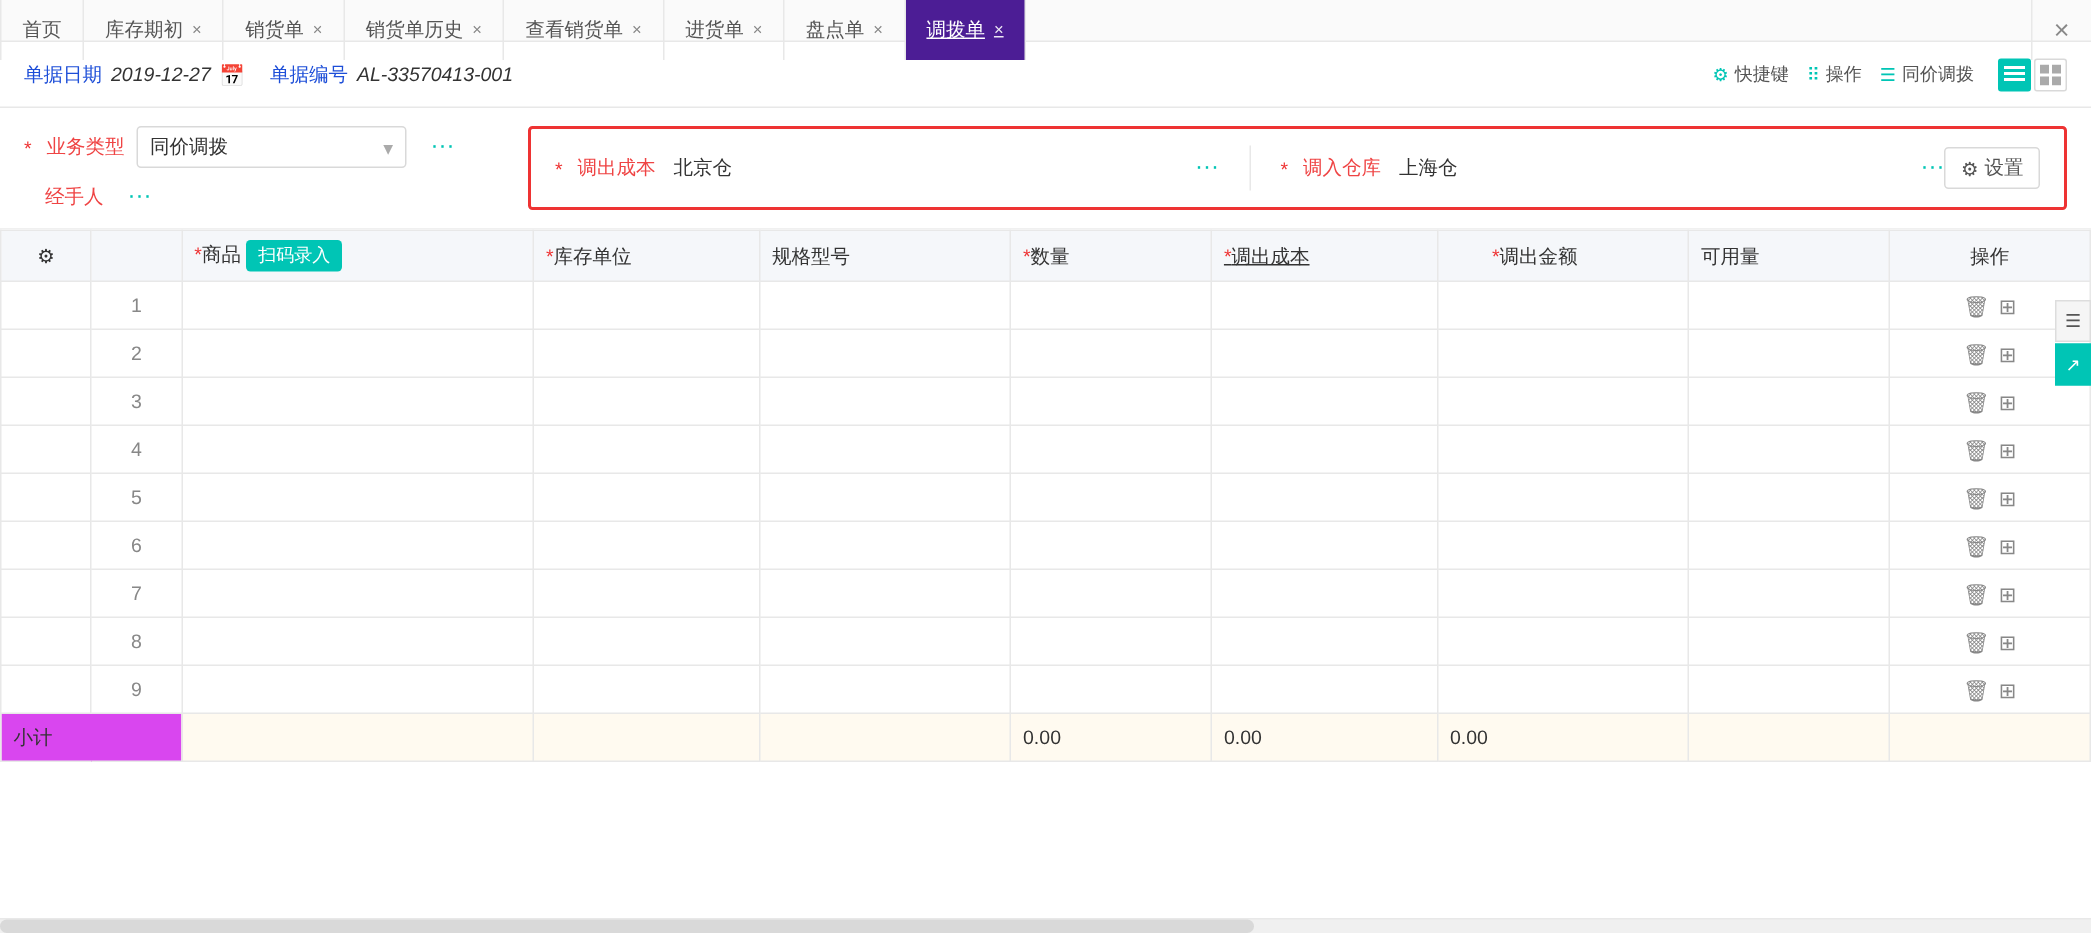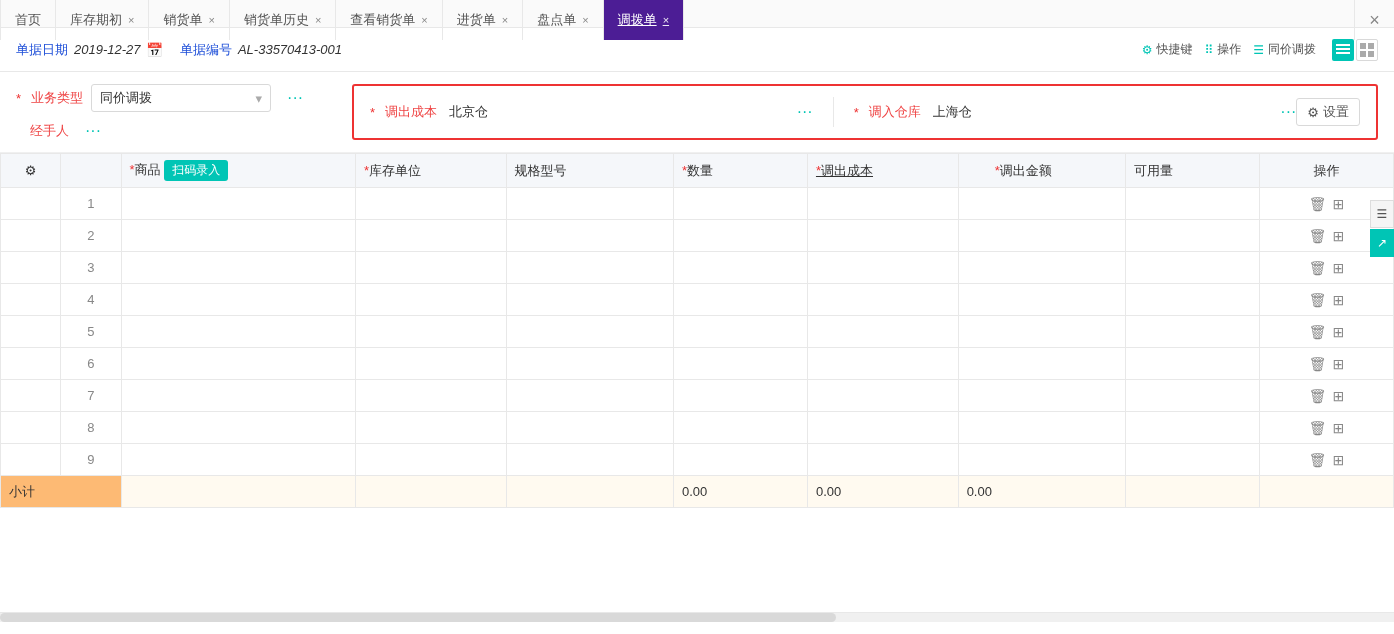--- a/index.html
+++ b/index.html
@@ -391,21 +391,21 @@
     <td class="col-amount"></td>
     <td class="col-avail"></td>
     <td class="col-ops" style="text-align:center;">
       <div class="ops-icons">
         <span class="icon-btn" title="删除">🗑</span>
         <span class="icon-btn" title="复制">⊞</span>
       </div>
     </td>
   </tr>
           <tr style="background: rgb(255, 250, 240);">
-  <td colspan="2" style="background:#fdba74; border-top:1px solid #e8e8e8;">小计</td>
+  <td colspan="2" style="background:#d946ef; border-top:1px solid #e8e8e8;">小计</td>
   <td style="background:#fffaf0;"></td>
   <td style="background:#fffaf0;"></td>
   <td style="background:#fffaf0;"></td>
   <td style="background:#fffaf0;">0.00</td>
   <td style="background:#fffaf0;">0.00</td>
   <td style="background:#fffaf0;">0.00</td>
   <td style="background:#fffaf0;"></td>
   <td style="background:#fffaf0;"></td>
 </tr>
         </tbody>

